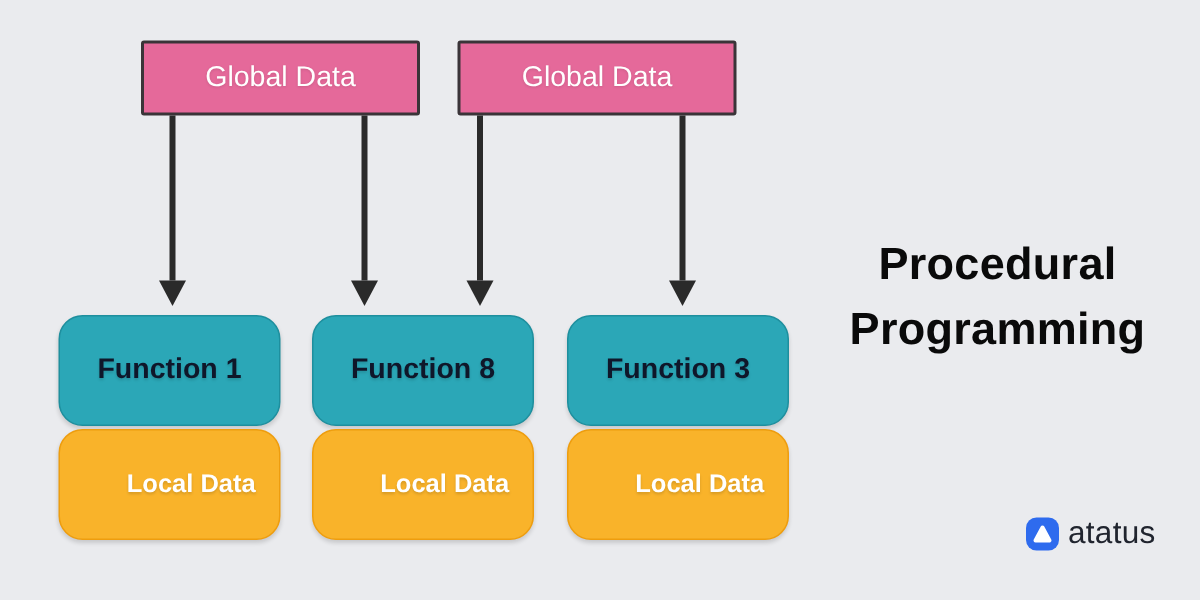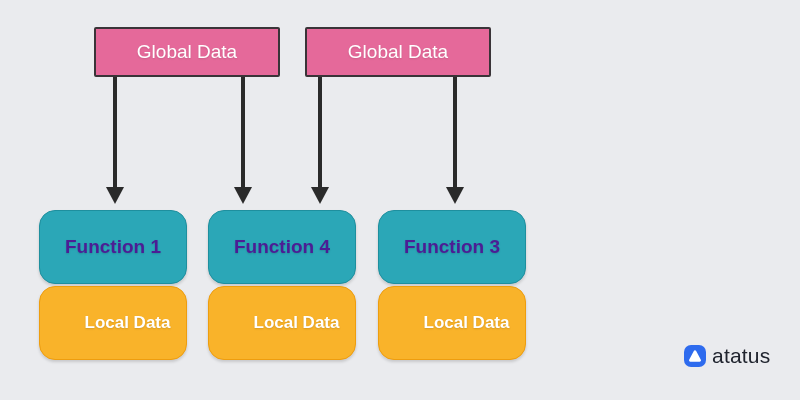--- a/index.html
+++ b/index.html
@@ -75,21 +75,21 @@
     position: absolute;
     top: 210px;
     width: 148px;
     height: 74px;
     background: var(--function-box);
     border: 1.5px solid var(--function-box-border);
     border-radius: 16px;
     display: flex;
     align-items: center;
     justify-content: center;
-    color: #4c1d95;
+    color: #0f172a;
     font-size: 19px;
     font-weight: bold;
     box-shadow: 0 2px 3px rgba(0,0,0,0.15);
     text-shadow: 0 1px 2px rgba(0,0,0,0.15);
   }
   
   .local-box {
     position: absolute;
     top: 286px;
     width: 148px;
@@ -169,33 +169,37 @@
   <div class="arrow a4"></div>
 
   <div class="function-box col1">
     <span>Function 1</span>
   </div>
   <div class="local-box col1">
     <span>Local Data</span>
   </div>
 
   <div class="function-box col2">
-    <span>Function 4</span>
+    <span>Function 8</span>
   </div>
   <div class="local-box col2">
     <span>Local Data</span>
   </div>
 
   <div class="function-box col3">
     <span>Function 3</span>
   </div>
   <div class="local-box col3">
     <span>Local Data</span>
   </div>
 
+  <div class="title">
+    <div>Procedural</div>
+    <div>Programming</div>
+  </div>
 
   <div class="logo">
     <span class="logo-icon">
       <svg viewBox="0 0 24 24">
         <polygon points="12,5.5 19,18.5 5,18.5" fill="#ffffff" stroke="#ffffff" stroke-width="4" stroke-linejoin="round"></polygon>
       </svg>
     </span>
     <span class="logo-text">atatus</span>
   </div>
 

